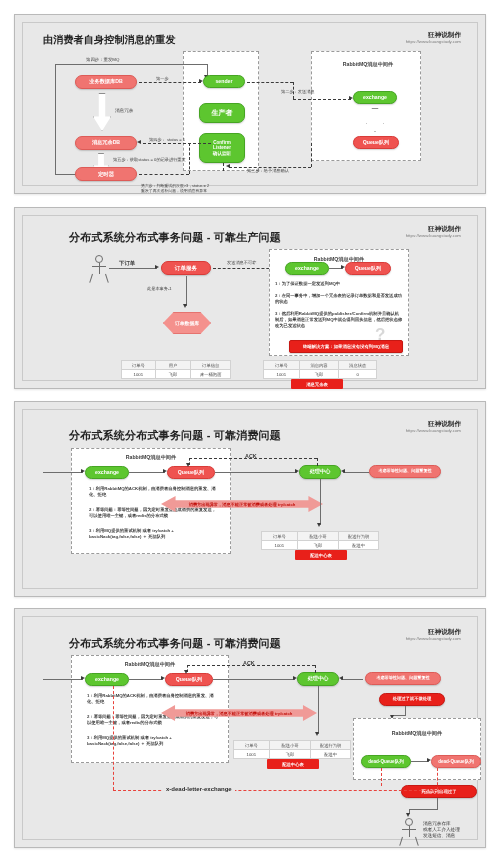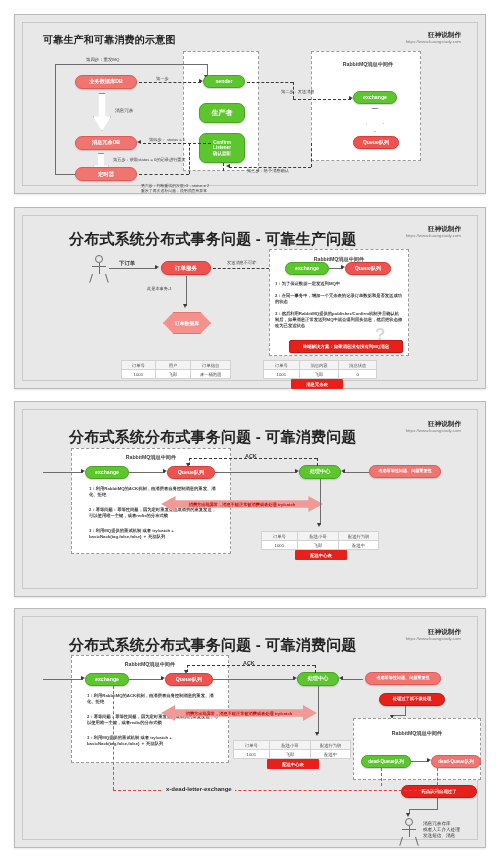--- a/index.html
+++ b/index.html
@@ -24,21 +24,21 @@
   .panel-inner {
     position: absolute;
     inset: 7px;
     background: #e8e8e8;
     border: 1px solid #c9c9c9;
   }
   .ptitle {
     position: absolute;
     font-weight: bold;
     color: #232323;
-    font-size: 15px;
+    font-size: 11px;
     letter-spacing: .2px;
     white-space: nowrap;
   }
   .brand {
     position: absolute;
     right: 16px;
     text-align: right;
     line-height: 1.25;
   }
   .brand .b1 { font-size: 6.6px; font-weight: bold; color: #2a2a2a; }
@@ -174,21 +174,21 @@
   .stick .bar { position:absolute; background:#6d6d6d; }
 </style>
 </head>
 <body>
 
 <div id="page">
 
   <div class="panel" style="top:14px; height:180px;">
     <div class="panel-inner">
 
-      <div class="ptitle" style="left:20px; top:10px; font-size:10px;">可靠生产和可靠消费的示意图</div>
+      <div class="ptitle" style="left:20px; top:10px; font-size:10px;">由消费者自身控制消息的重发</div>
       <div class="brand" style="top:8px;">
         <div class="b1">狂神说制作</div>
         <div class="b2">https://www.kuangstudy.com</div>
       </div>
 
       <div class="dashbox plain" style="left:160px; top:28px; width:76px; height:120px;"></div>
 
       <div class="dashbox plain" style="left:288px; top:28px; width:110px; height:110px;"></div>
       <div class="lbl b" style="left:300px; top:38px; font-size:5.2px; width:90px; text-align:center;">RabbitMQ消息中间件</div>
 

